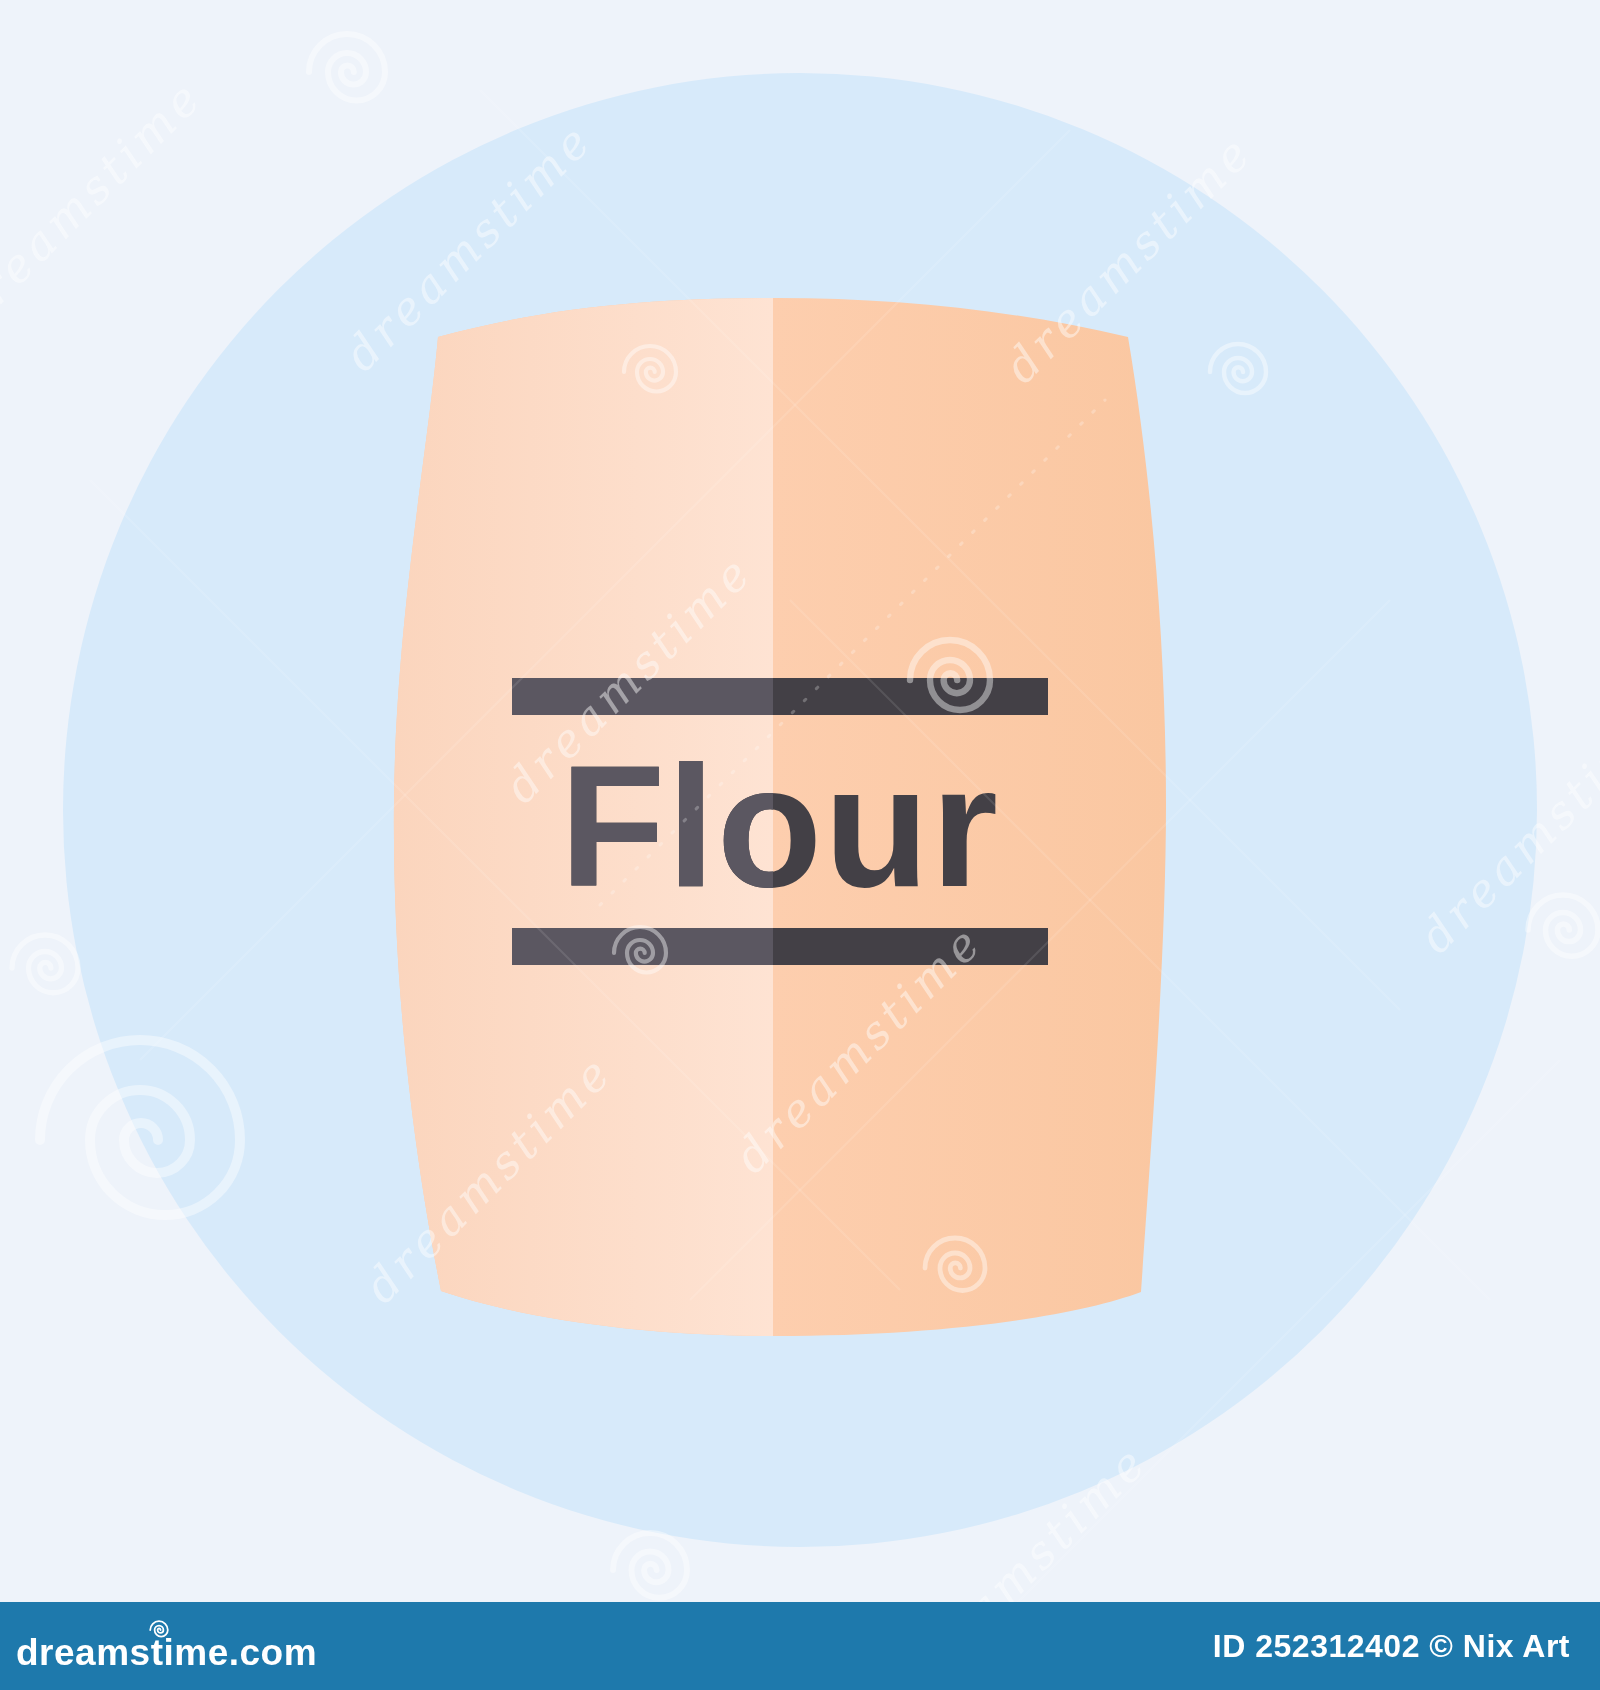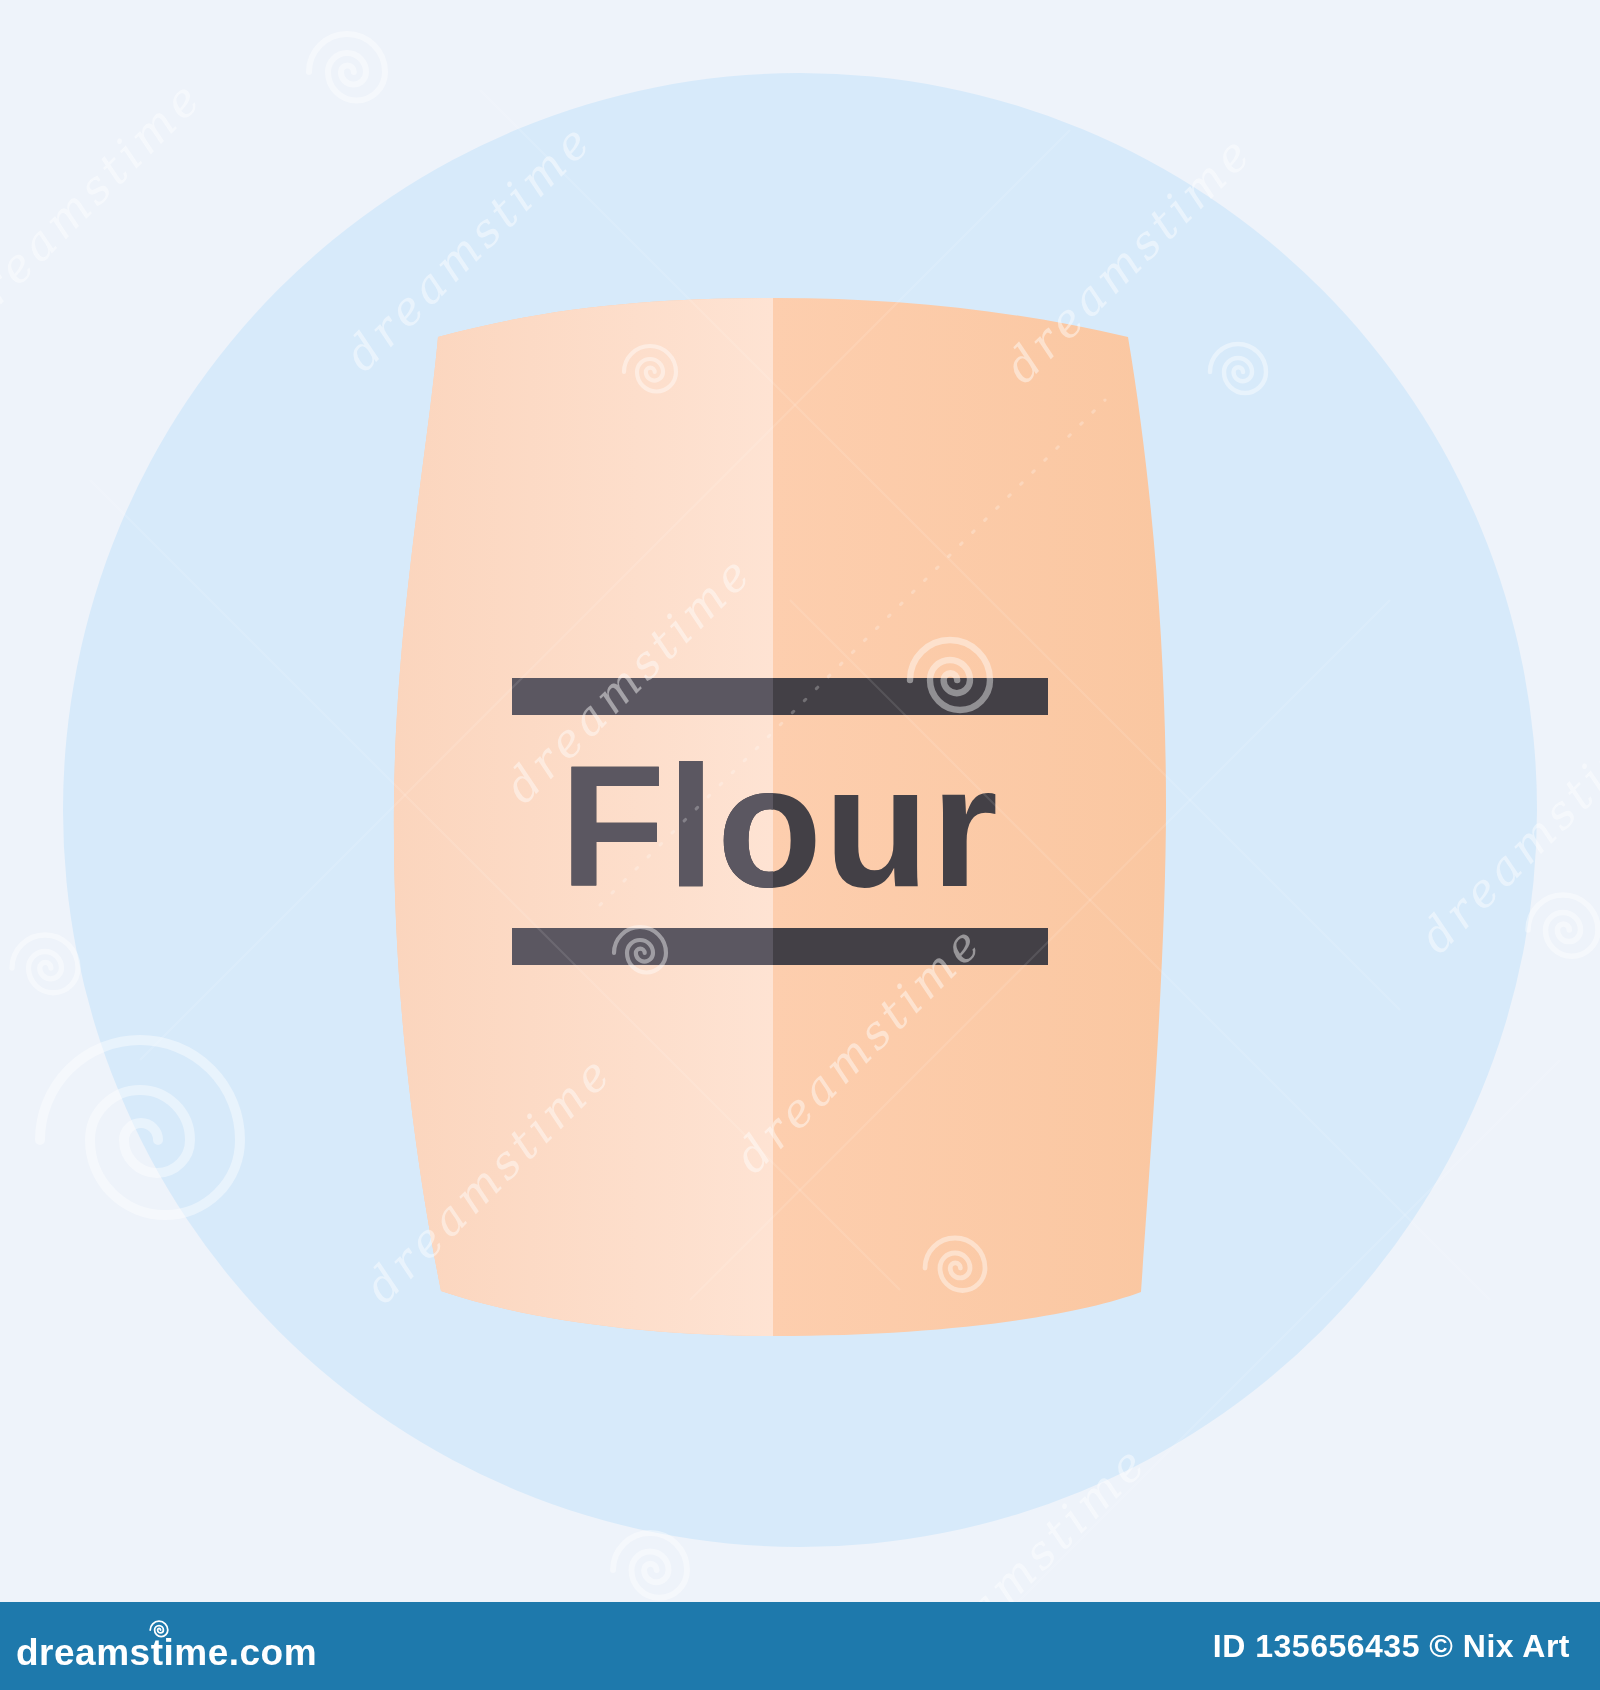--- a/index.html
+++ b/index.html
@@ -125,14 +125,14 @@
 </svg>
 
 <footer>
   <div class="dt-logo">
     <span>dreams</span>
       <span class="t-wrap"><svg width="22" height="22" viewBox="-1.25 -1.25 2.5 2.5">
           <use href="#spiral-path" class="logo-spiral" style="--sw:0.2"></use>
         </svg><span>t</span></span>
       <span>ime.com</span>
   </div>
-  <div class="credit">ID 135656435 © Nix Art</div>
+  <div class="credit">ID 252312402 © Nix Art</div>
 </footer>
 
 </body></html>

